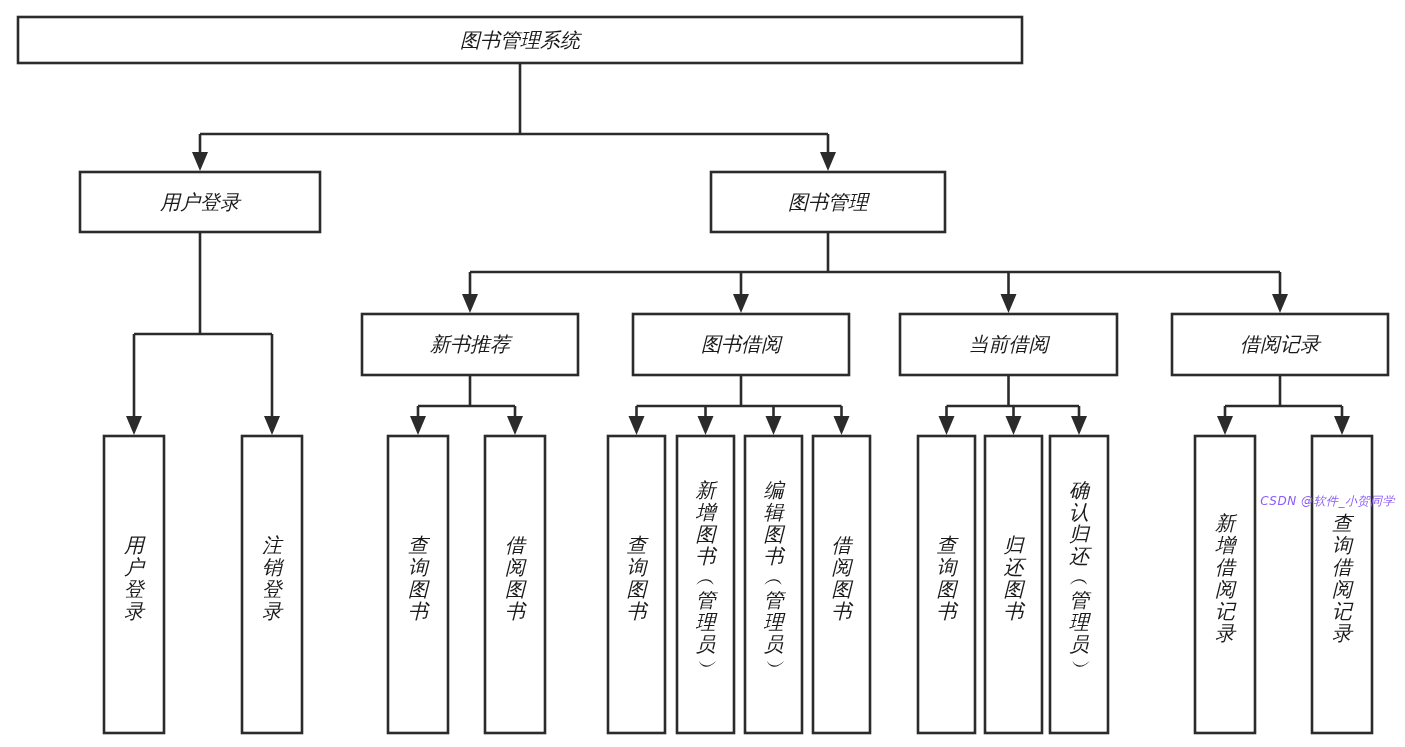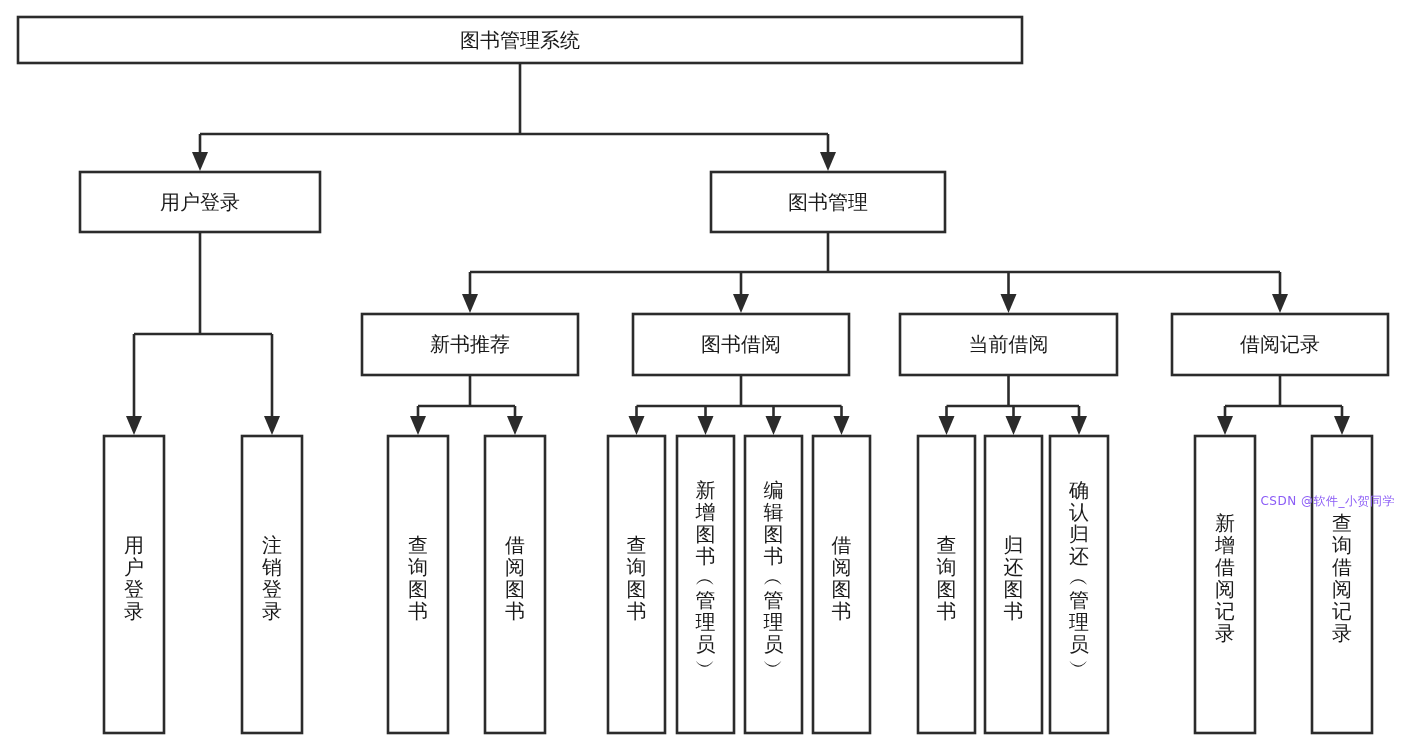--- a/index.html
+++ b/index.html
@@ -12,20 +12,21 @@
     width: 1405px;
     height: 747px;
     font-family: "DejaVu Sans", "Liberation Sans", sans-serif;
     overflow: hidden;
   }
   #diagram-root {
     position: relative;
     width: 1405px;
     height: 528px;
     background: #ffffff;
+    font-style: italic;
   }
   svg.diagram-canvas {
     position: absolute;
     top: 0;
     left: 0;
     width: 1405px;
     height: 747px;
   }
   .node-box {
     fill: #ffffff;

